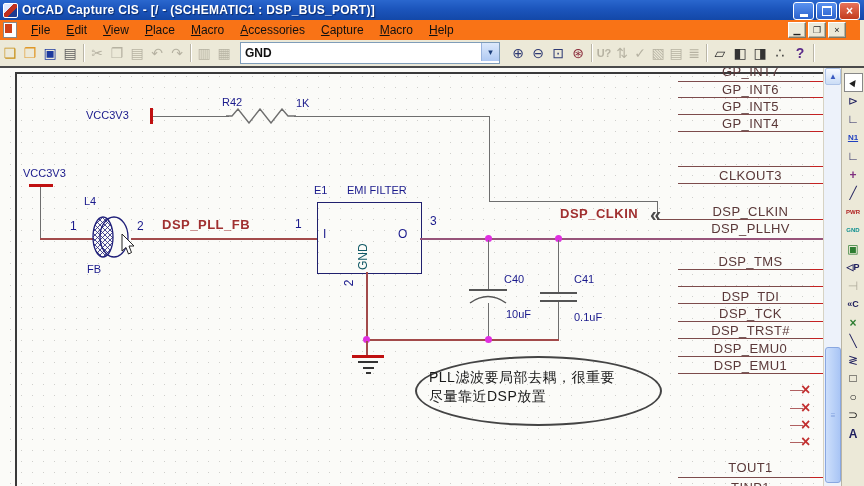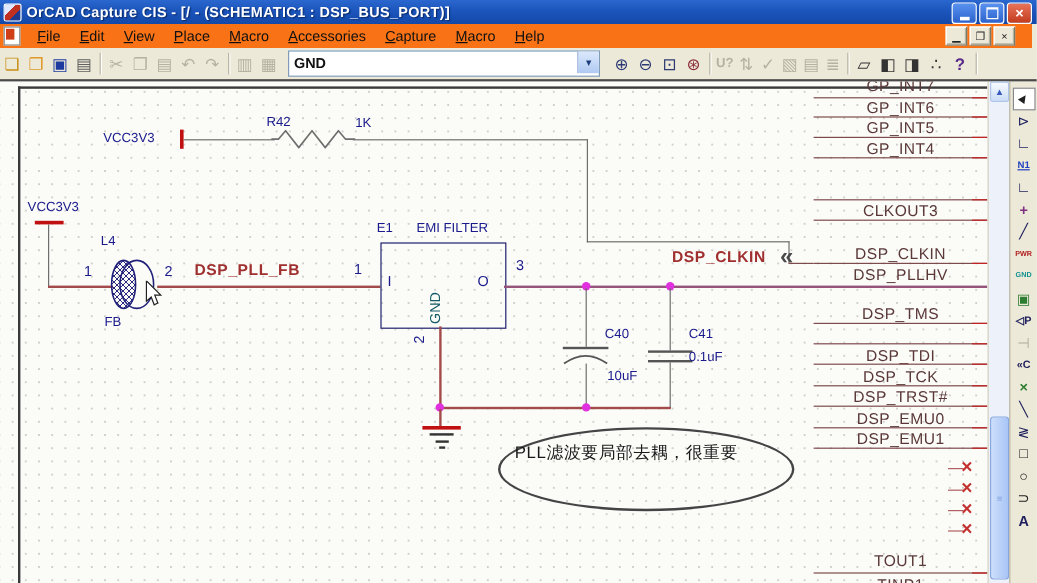--- a/index.html
+++ b/index.html
@@ -254,21 +254,21 @@
       </svg>
       <div class="wv" style="left:488px;top:235px;height:37px"></div>
       <span class="lbl" style="left:504px;top:205px">C40</span>
       <span class="lbl" style="left:506px;top:240px">10uF</span>
 
       <div class="wv" style="left:558px;top:172px;height:52px"></div>
       <div class="plate" style="left:540px;top:224px;width:37px"></div>
       <div class="plate" style="left:540px;top:232px;width:37px"></div>
       <div class="wv" style="left:558px;top:234px;height:38px"></div>
       <span class="lbl" style="left:574px;top:205px">C41</span>
-      <span class="lbl" style="left:574px;top:224px">0.1uF</span>
+      <span class="lbl" style="left:574px;top:243px">0.1uF</span>
 
       <div class="wrh" style="left:366px;top:271px;width:193px"></div>
       <div class="junction" style="left:363px;top:268px"></div>
       <div class="junction" style="left:485px;top:268px"></div>
       <div class="wrv" style="left:366px;top:273px;height:14px"></div>
       <div class="htick" style="left:352px;top:287px;width:32px"></div>
       <div class="gbar" style="left:358px;top:293px;width:20px"></div>
       <div class="gbar" style="left:363px;top:299px;width:11px"></div>
       <div class="gbar" style="left:366px;top:304px;width:5px"></div>
 
@@ -310,20 +310,21 @@
       <span class="redx" style="left:801px;top:314px">×</span>
       <div class="xstub" style="left:790px;top:340px"></div>
       <span class="redx" style="left:801px;top:332px">×</span>
       <div class="xstub" style="left:790px;top:357px"></div>
       <span class="redx" style="left:801px;top:349px">×</span>
       <div class="xstub" style="left:790px;top:374px"></div>
       <span class="redx" style="left:801px;top:366px">×</span>
 
       <div class="ellipse-note"></div>
       <span class="note-line" style="left:429px;top:301px">PLL滤波要局部去耦，很重要</span>
+      <span class="note-line" style="left:429px;top:320px">尽量靠近DSP放置</span>
     </div>
 
     <div class="vscroll">
       <div class="sb-up">▲</div>
       <div class="sb-thumb">≡</div>
     </div>
 
     <div class="palette">
       <span class="ptool sel">
           <span class="rot">►</span>

